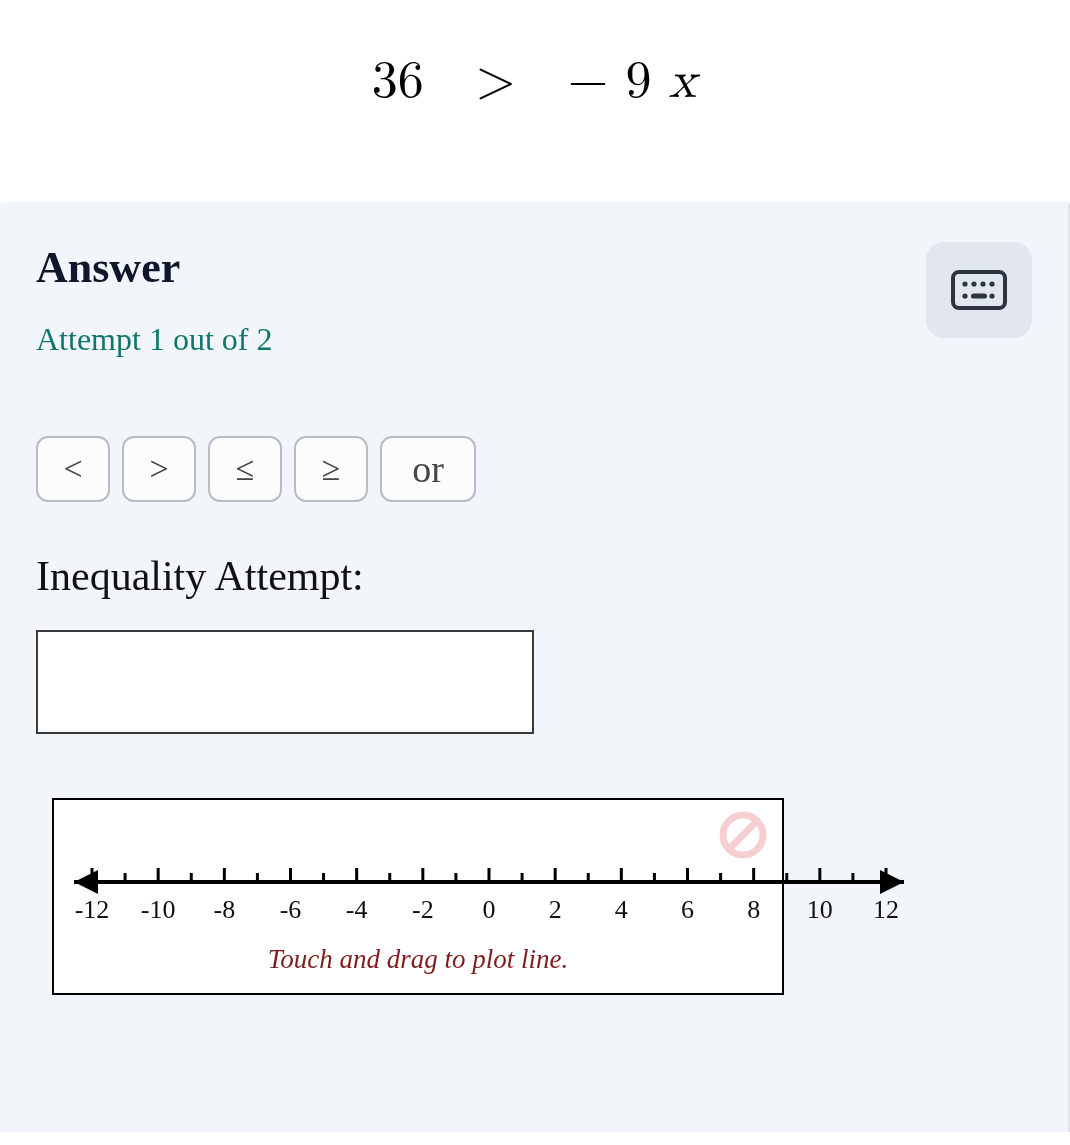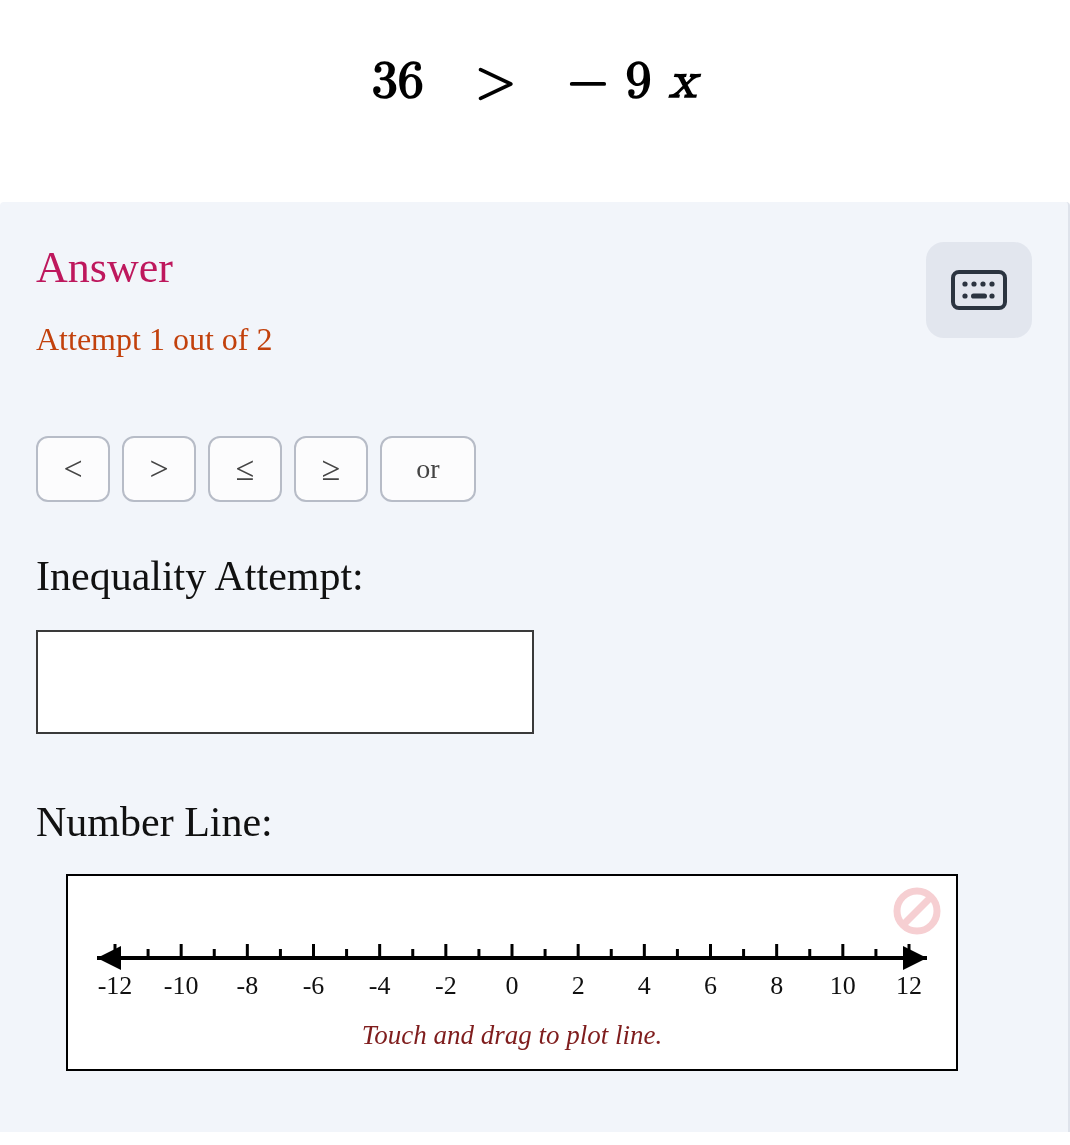--- a/index.html
+++ b/index.html
@@ -8,48 +8,47 @@
     font-family: Georgia, 'Times New Roman', serif;
     background: #ffffff;
     width: 1070px;
   }
   .problem-area {
     width: 100%;
     padding: 50px 42px 90px 40px;
     text-align: center;
     font-size: 52px;
     font-family: 'Latin Modern Math', 'Cambria Math', Georgia, serif;
-    font-weight: bold;
   }
   .problem-area .mathit {
     font-style: italic;
   }
   .answer-panel {
     background: #f2f5fa;
     padding: 40px 36px;
     border-top-left-radius: 4px;
     border-top-right-radius: 4px;
     position: relative;
     min-height: 930px;
     border-right: 2px solid #dfe3eb;
   }
   .answer-header {
     display: flex;
     justify-content: space-between;
     align-items: flex-start;
   }
   .answer-title {
     font-size: 44px;
-    font-weight: normal;
-    color: #be185d;
+    font-weight: bold;
+    color: #0f172a;
     margin: 0;
   }
   .attempt-line {
     font-size: 32px;
-    color: #c2410c;
+    color: #0f766e;
     margin-top: 28px;
   }
   .keypad-button {
     width: 106px;
     height: 96px;
     background: #e2e6ee;
     border: none;
     border-radius: 18px;
     display: flex;
     align-items: center;
@@ -70,43 +69,43 @@
     border: 2px solid #b7bcc7;
     border-radius: 12px;
     font-size: 34px;
     color: #444;
     font-family: Georgia, 'Times New Roman', serif;
     cursor: pointer;
     display: flex;
     align-items: center;
     justify-content: center;
   }
-  .sym-btn.wide { min-width: 96px; font-size: 28px; }
+  .sym-btn.wide { min-width: 96px; font-size: 38px; }
   .section-label {
     font-size: 42px;
     color: #111;
     margin-top: 50px;
   }
   .notation-input {
     margin-top: 30px;
     width: 498px;
     height: 104px;
     border: 2px solid #3a3a3a;
     background: #ffffff;
     font-size: 34px;
     padding: 8px 14px;
     font-family: Georgia, serif;
   }
   .numberline-section {
     margin-top: 64px;
   }
   .numberline-box {
     margin-top: 28px;
-    margin-left: 30px;
-    width: 892px;
+    margin-left: 16px;
+    width: 732px;
     border: 2px solid #000;
     background: #ffffff;
     position: relative;
     padding: 12px 0 18px 0;
   }
   .clear-icon {
     position: absolute;
     top: 10px;
     right: 14px;
     width: 50px;
@@ -165,21 +164,20 @@
     <button class="sym-btn">&gt;</button>
     <button class="sym-btn">≤</button>
     <button class="sym-btn">≥</button>
     <button class="sym-btn wide">or</button>
   </div>
 
   <div class="section-label">Inequality Attempt:</div>
   <input class="notation-input" type="text" value="" style="">
 
   <div class="numberline-section">
-    <div class="section-label">Number Line:</div>
     <div class="numberline-box">
       <span class="clear-icon">
         <svg width="50" height="50" viewBox="0 0 50 50">
           <circle cx="25" cy="25" r="20" fill="none" stroke="#f6cfd2" stroke-width="7"></circle>
           <line x1="12" y1="38" x2="38" y2="12" stroke="#f6cfd2" stroke-width="7"></line>
         </svg>
       </span>
       <svg id="nl-svg" class="nl-svg" width="870" height="120" viewBox="0 0 870 120">
           <line x1="20" y1="70" x2="850" y2="70" stroke="#000" stroke-width="4"></line>
           <polygon points="20,70 44,58 44,82" fill="#000"></polygon>

